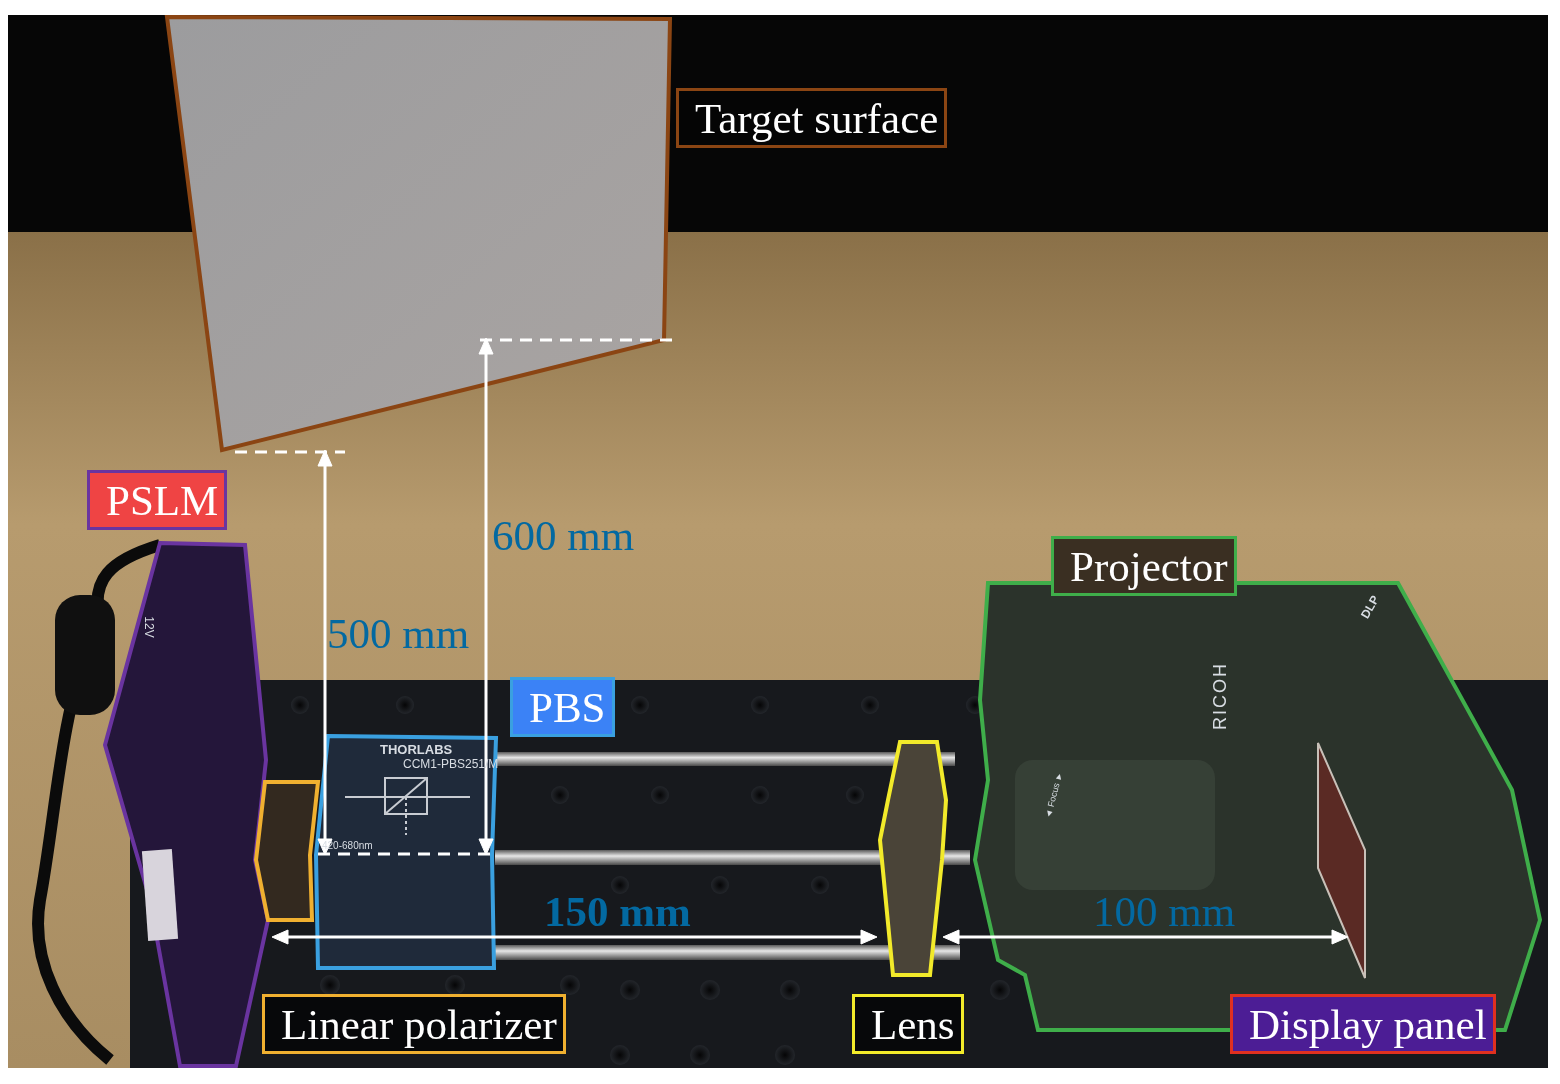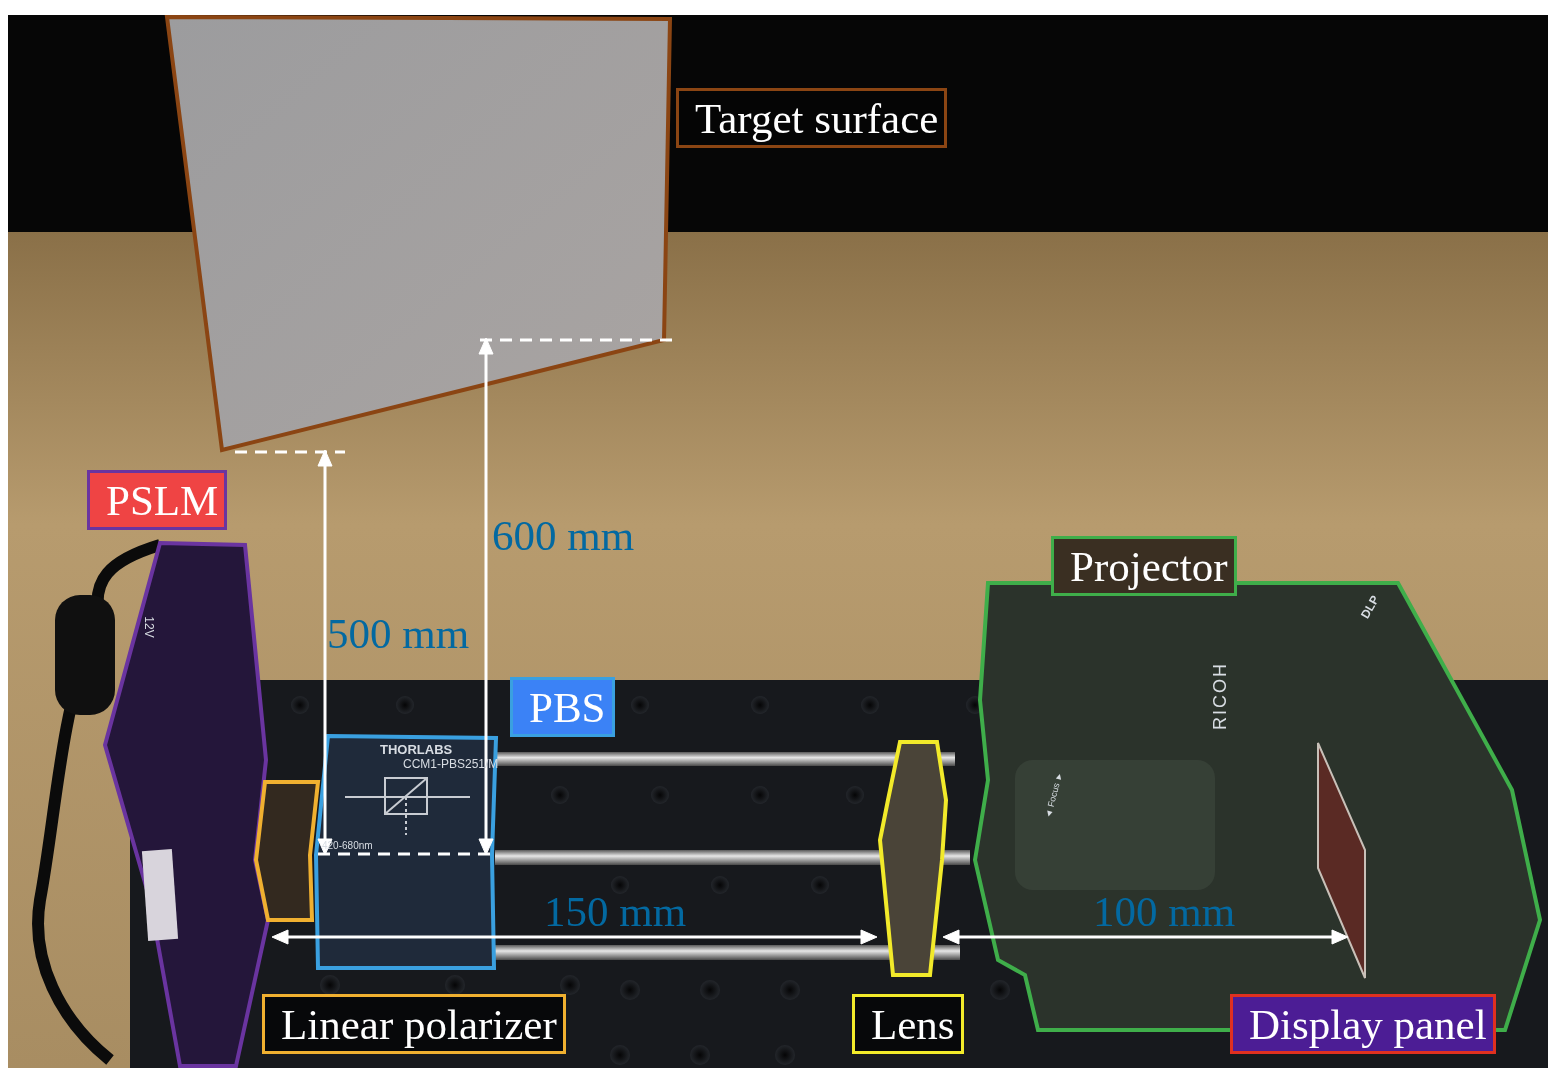--- a/index.html
+++ b/index.html
@@ -142,14 +142,14 @@
 <div class="label" style="left:676px;top:88px;background:#050505;border-color:#8b4513;">Target surface</div>
 <div class="label" style="left:87px;top:470px;background:#ef4444;border-color:#6a34a0;">PSLM</div>
 <div class="label" style="left:510px;top:677px;background:#3b82f6;border-color:#3aa0e0;">PBS</div>
 <div class="label" style="left:1051px;top:512px;background:#3a2f22;border-color:#3fae4a;margin-top:24px;">Projector</div>
 <div class="label" style="left:262px;top:994px;background:#07080a;border-color:#f0b030;">Linear polarizer</div>
 <div class="label" style="left:852px;top:994px;background:#07080a;border-color:#f2ea2a;">Lens</div>
 <div class="label" style="left:1230px;top:994px;background:#4c1d95;border-color:#e03020;">Display panel</div>
 
 <div class="dim" style="left:327px;top:612px;">500 mm</div>
 <div class="dim" style="left:492px;top:514px;">600 mm</div>
-<div class="dim" style="left:544px;top:890px;">150 mm</div>
+<div class="dim" style="left:544px;top:890px;font-weight:bold;">150 mm</div>
 <div class="dim" style="left:1093px;top:890px;">100 mm</div>
 
 </body></html>

